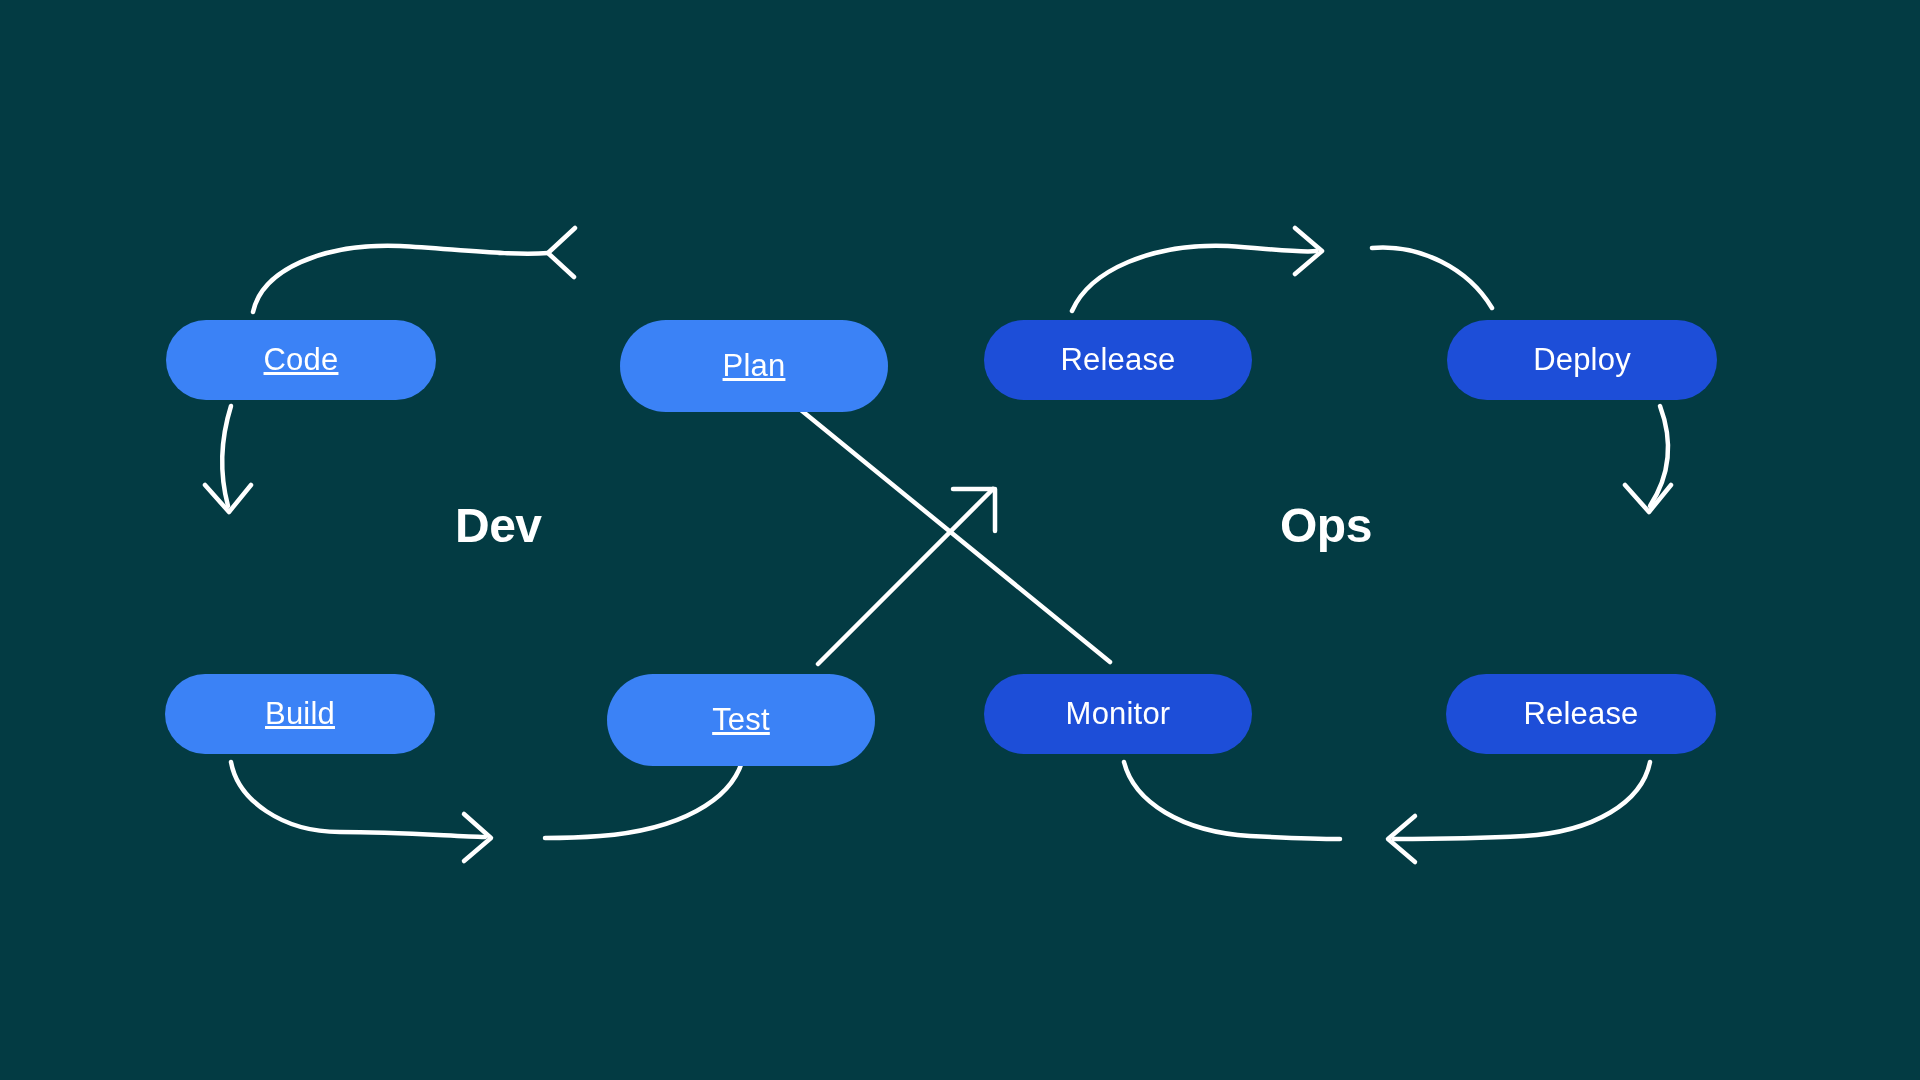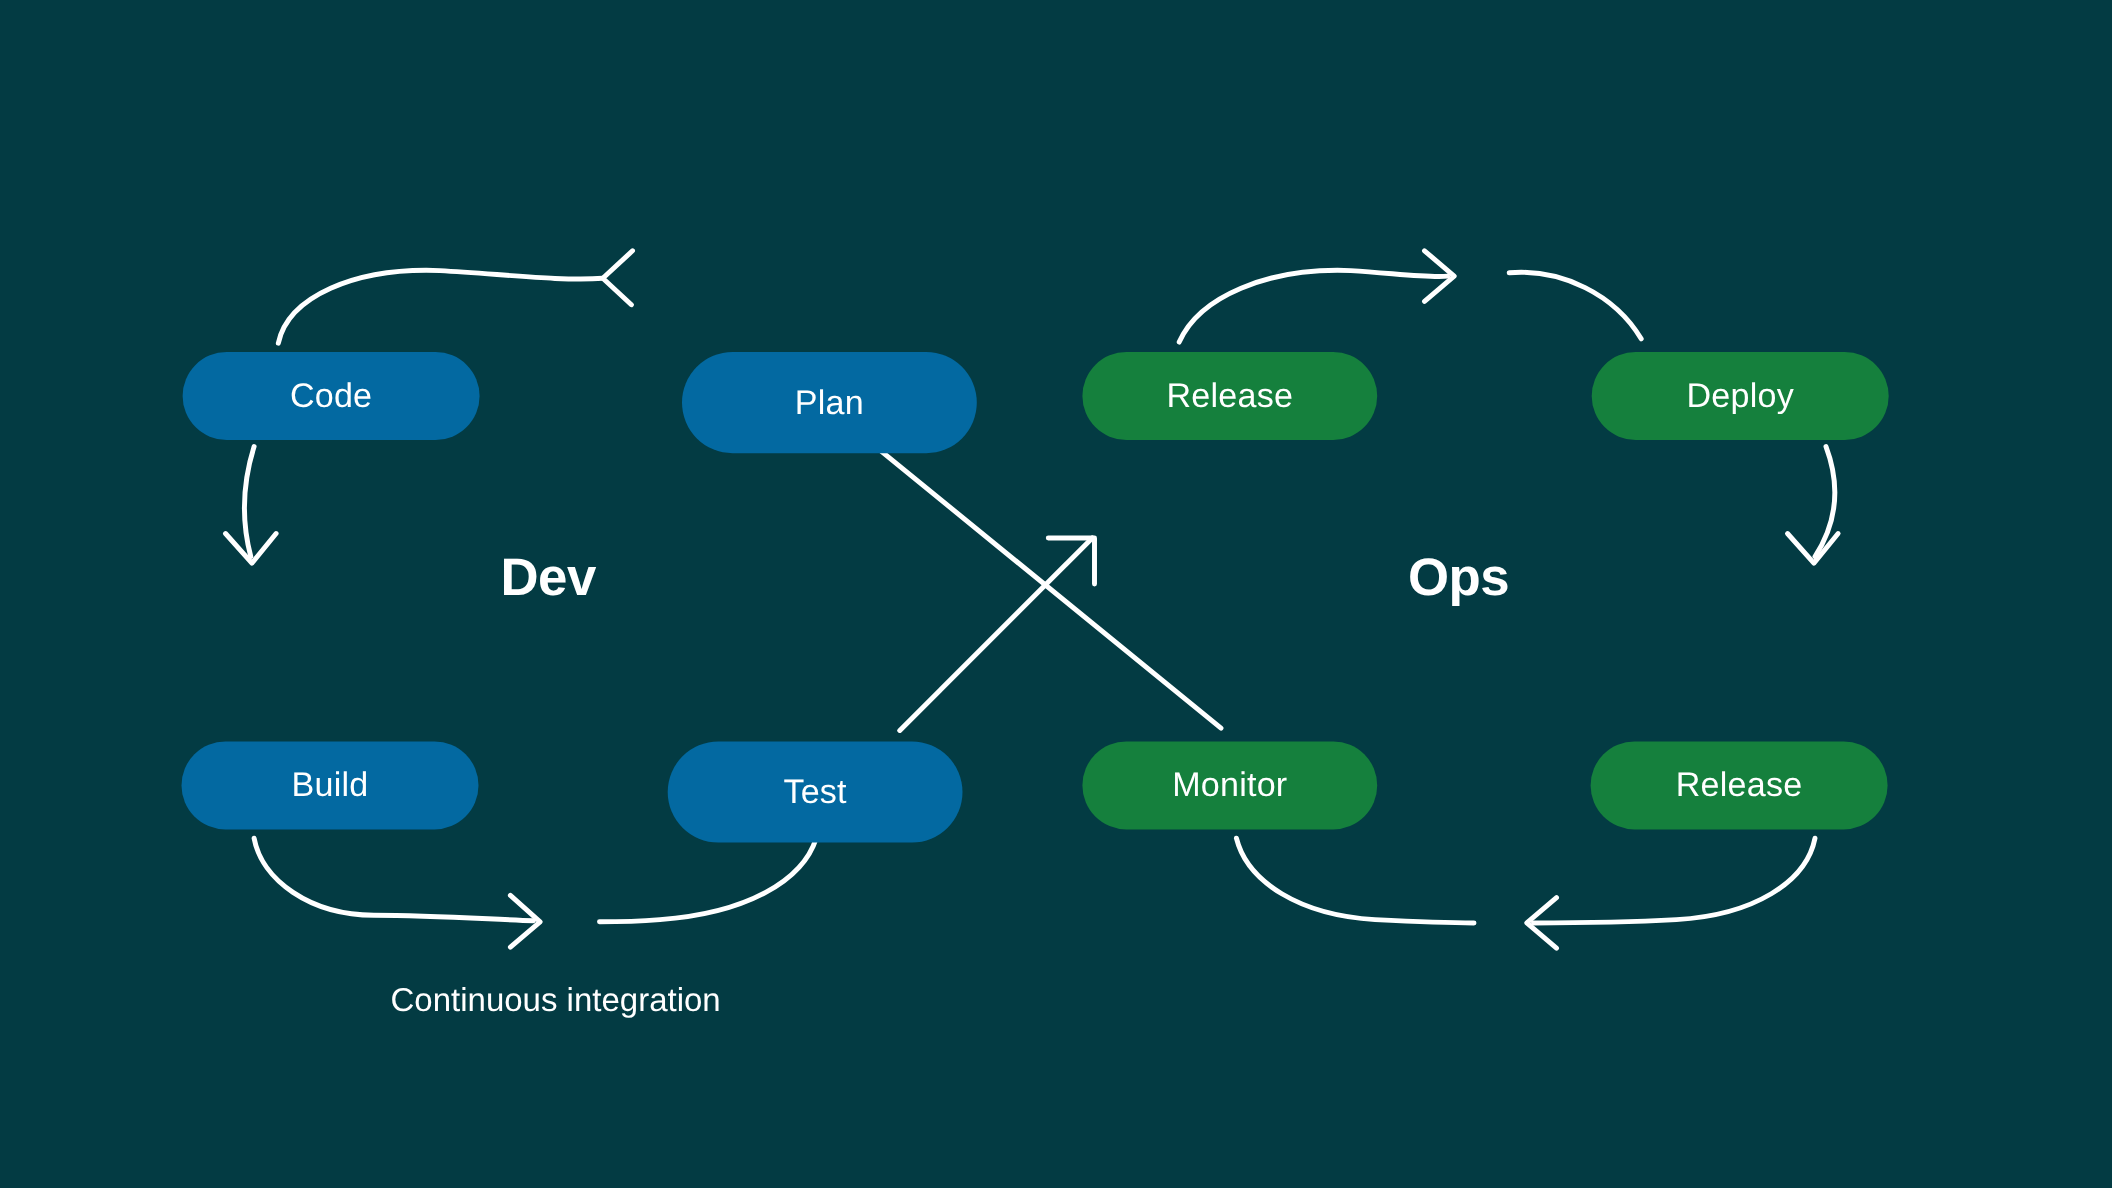--- a/index.html
+++ b/index.html
@@ -36,22 +36,22 @@
     justify-content: center;
     border-radius: 999px;
     color: #ffffff;
     font-size: 31px;
     font-weight: 400;
     letter-spacing: 0.2px;
     box-sizing: border-box;
     white-space: nowrap;
     user-select: none;
   }
-  .pill.dev { background: #0369a1; }
-  .pill.ops { background: #15803d; }
+  .pill.dev { background: #3b82f6; text-decoration: underline; }
+  .pill.ops { background: #1d4ed8; }
 
   .loop-label {
     position: absolute;
     color: #ffffff;
     font-size: 48px;
     font-weight: 700;
     letter-spacing: -0.5px;
     white-space: nowrap;
     user-select: none;
   }
@@ -133,16 +133,15 @@
   </div>
 
   <div class="pill ops" style="left:1446px; top:674px; width:270px; height:80px;">
     <span>Release</span>
   </div>
 
   <div class="loop-label" style="left:455px; top:498px;">Dev</div>
 
   <div class="loop-label" style="left:1280px; top:498px;">Ops</div>
 
-  <div class="caption" style="left:355px; top:893px;">Continuous integration</div>
 
 
 </div>
 
 </body></html>

